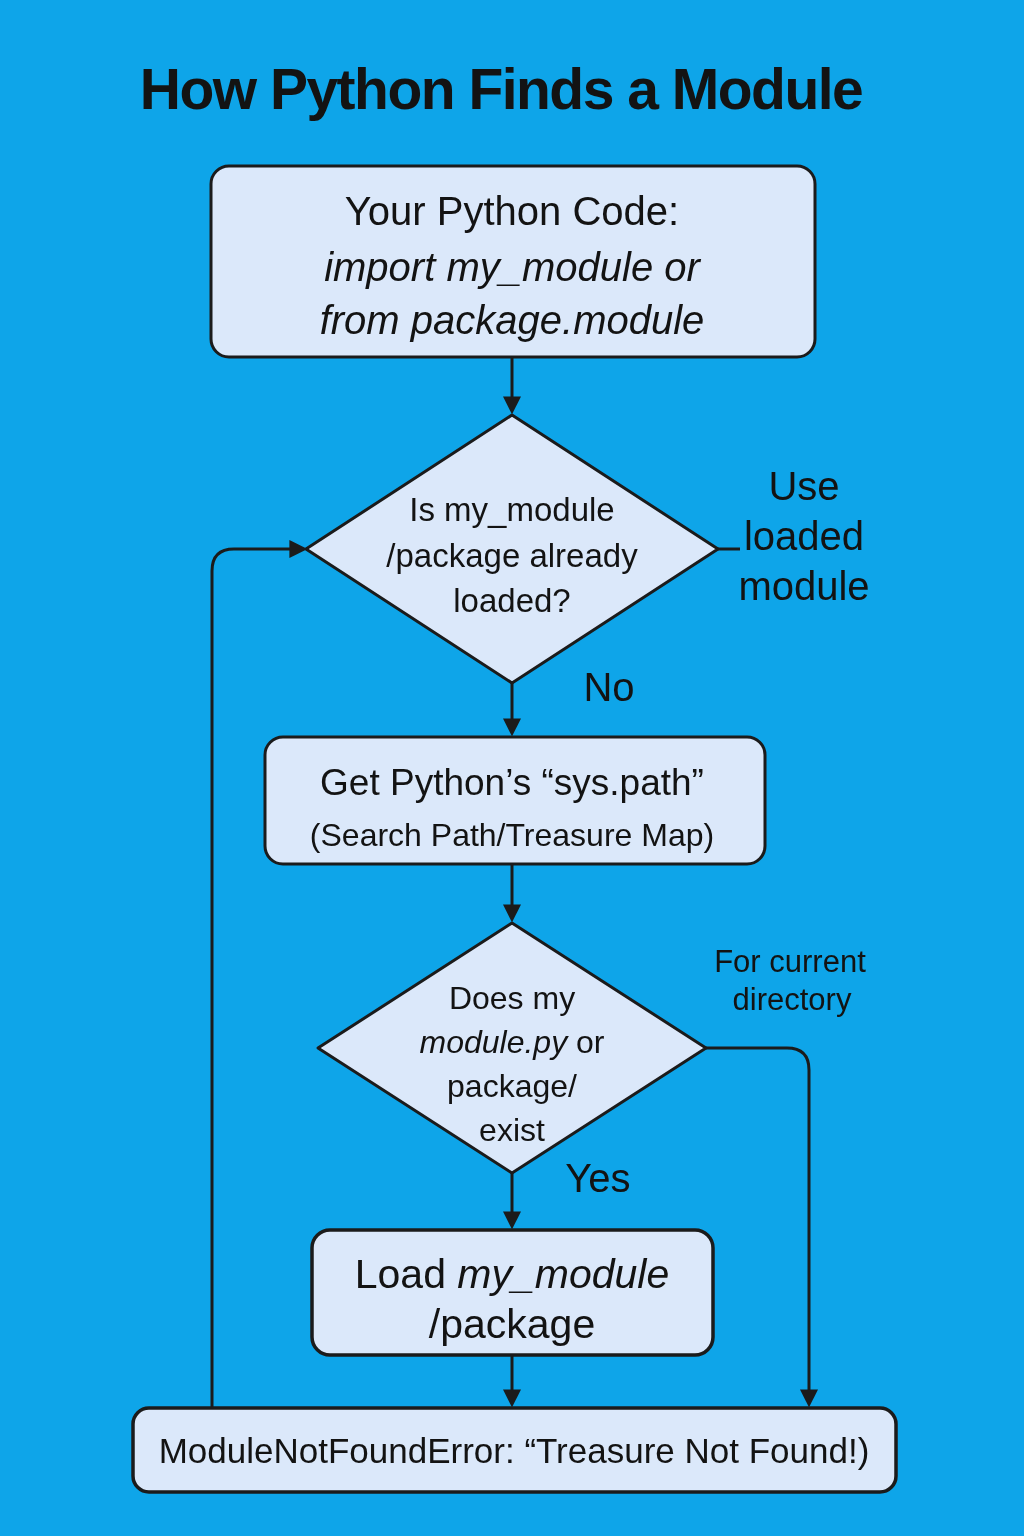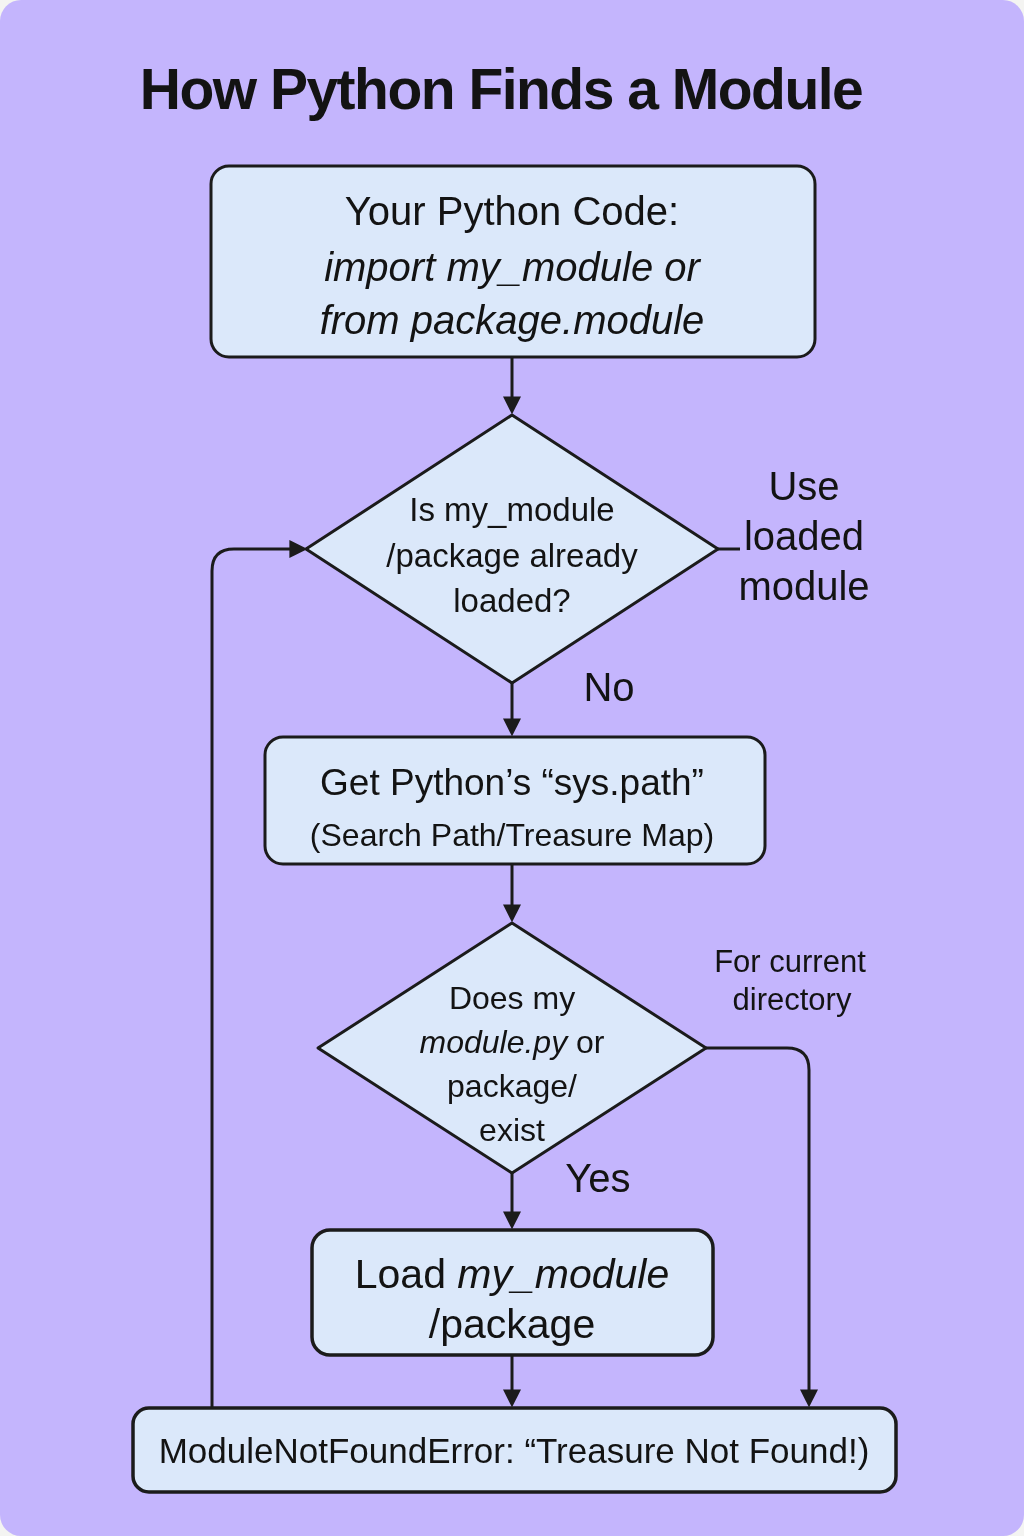--- a/index.html
+++ b/index.html
@@ -1,21 +1,21 @@
 <!DOCTYPE html>
 <html><head>
 <meta charset="utf-8">
 <style>
   html,body{margin:0;padding:0;}
   body{
     background:#f4f4f2;
     font-family:"Liberation Sans", sans-serif;
     width:1024px;height:1536px;overflow:hidden;
   }
-  .stage{position:relative;width:1024px;height:1536px;background:#c4b5fd;border-radius:21px;}
+  .stage{position:relative;width:1024px;height:1536px;background:#0ea5e9;}
   svg{display:block;}
   .node{fill:#dbe8fa;stroke:#1b1b1b;stroke-width:3;}
   .node-thick{stroke-width:3.5;}
   .edge{fill:none;stroke:#1b1b1b;stroke-width:3;}
   .txt{fill:#131313;font-family:"Liberation Sans", sans-serif;}
   .title-txt{font-weight:bold;letter-spacing:-1.5px;}
   .it{font-style:italic;}
   .arrowhead{fill:#1b1b1b;}
 </style>
 </head>

